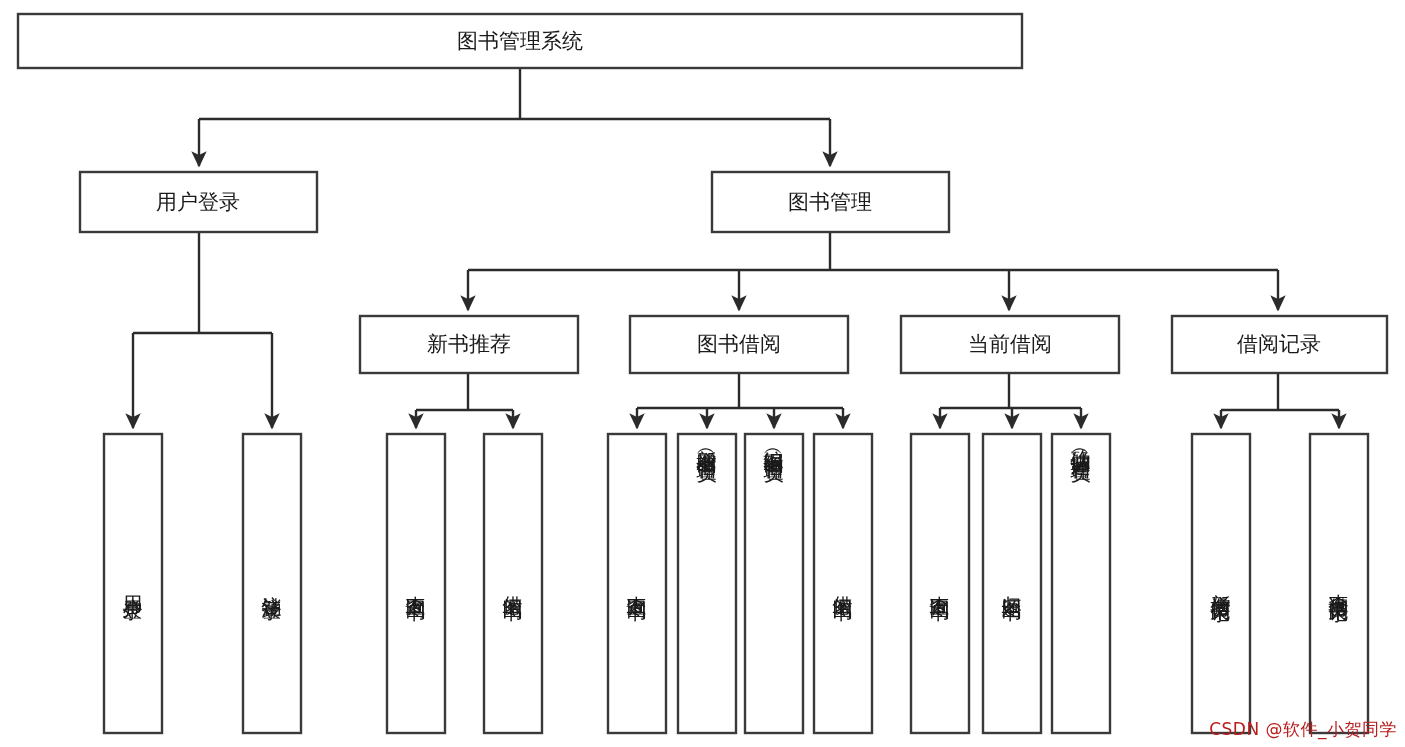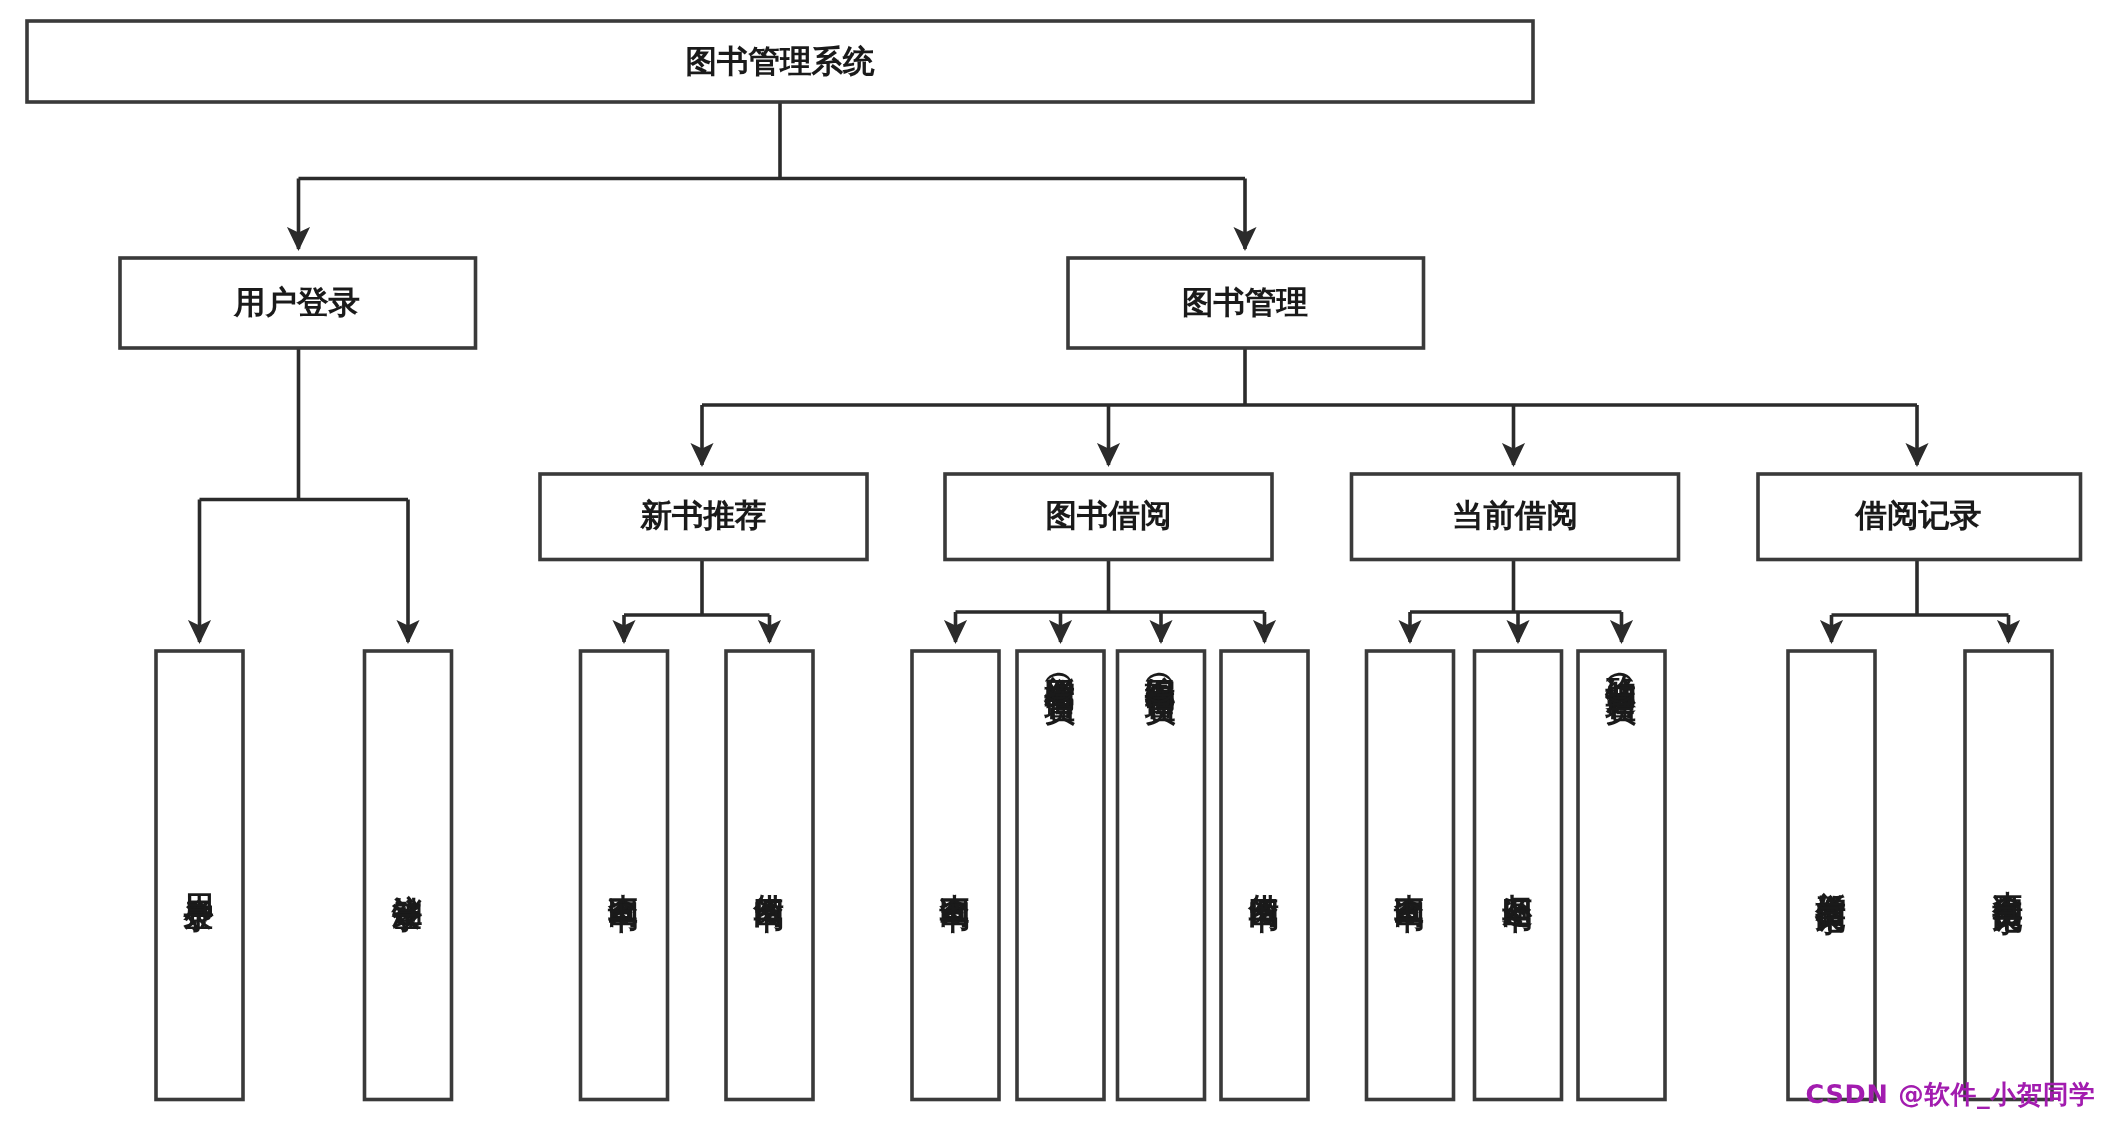--- a/index.html
+++ b/index.html
@@ -11,21 +11,20 @@
     width: 1405px;
     height: 747px;
     font-family: "DejaVu Sans", "Liberation Sans", sans-serif;
     overflow: hidden;
     position: relative;
   }
   #diagram-root {
     position: relative;
     width: 1405px;
     height: 747px;
-    font-weight: bold;
   }
   svg.tree {
     position: absolute;
     top: 0;
     left: 0;
     width: 1405px;
     height: 747px;
     display: block;
   }
   .node-box {
@@ -67,21 +66,21 @@
     letter-spacing: 2px;
     color: #1a1a1a;
     white-space: nowrap;
   }
   #watermark {
     position: absolute;
     right: 8px;
     bottom: 6px;
     font-family: "DejaVu Sans", "Liberation Sans", sans-serif;
     font-size: 17px;
-    color: #a21caf;
+    color: #b91c1c;
     letter-spacing: 0.5px;
     white-space: nowrap;
   }
 </style>
 </head>
 <body>
 
 <div id="diagram-root">
 
   <svg class="tree" viewBox="0 0 1405 747">

